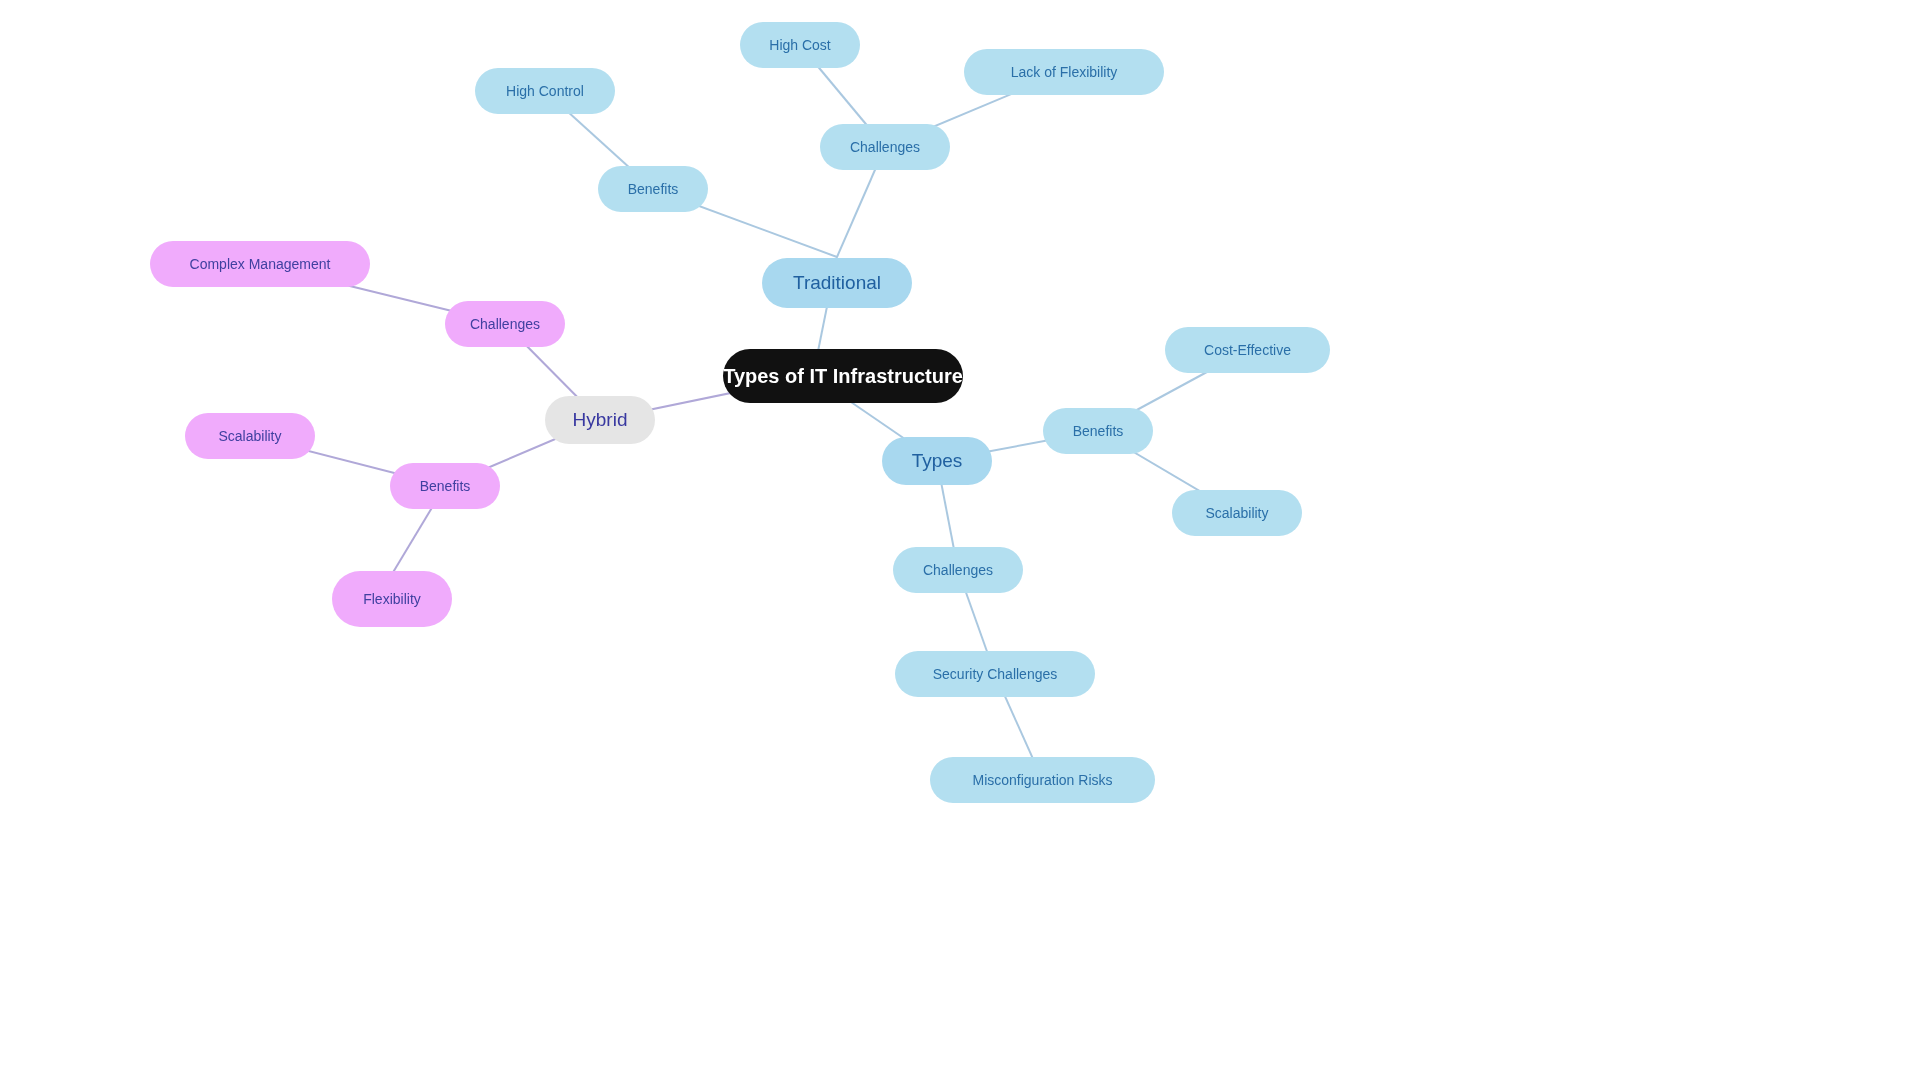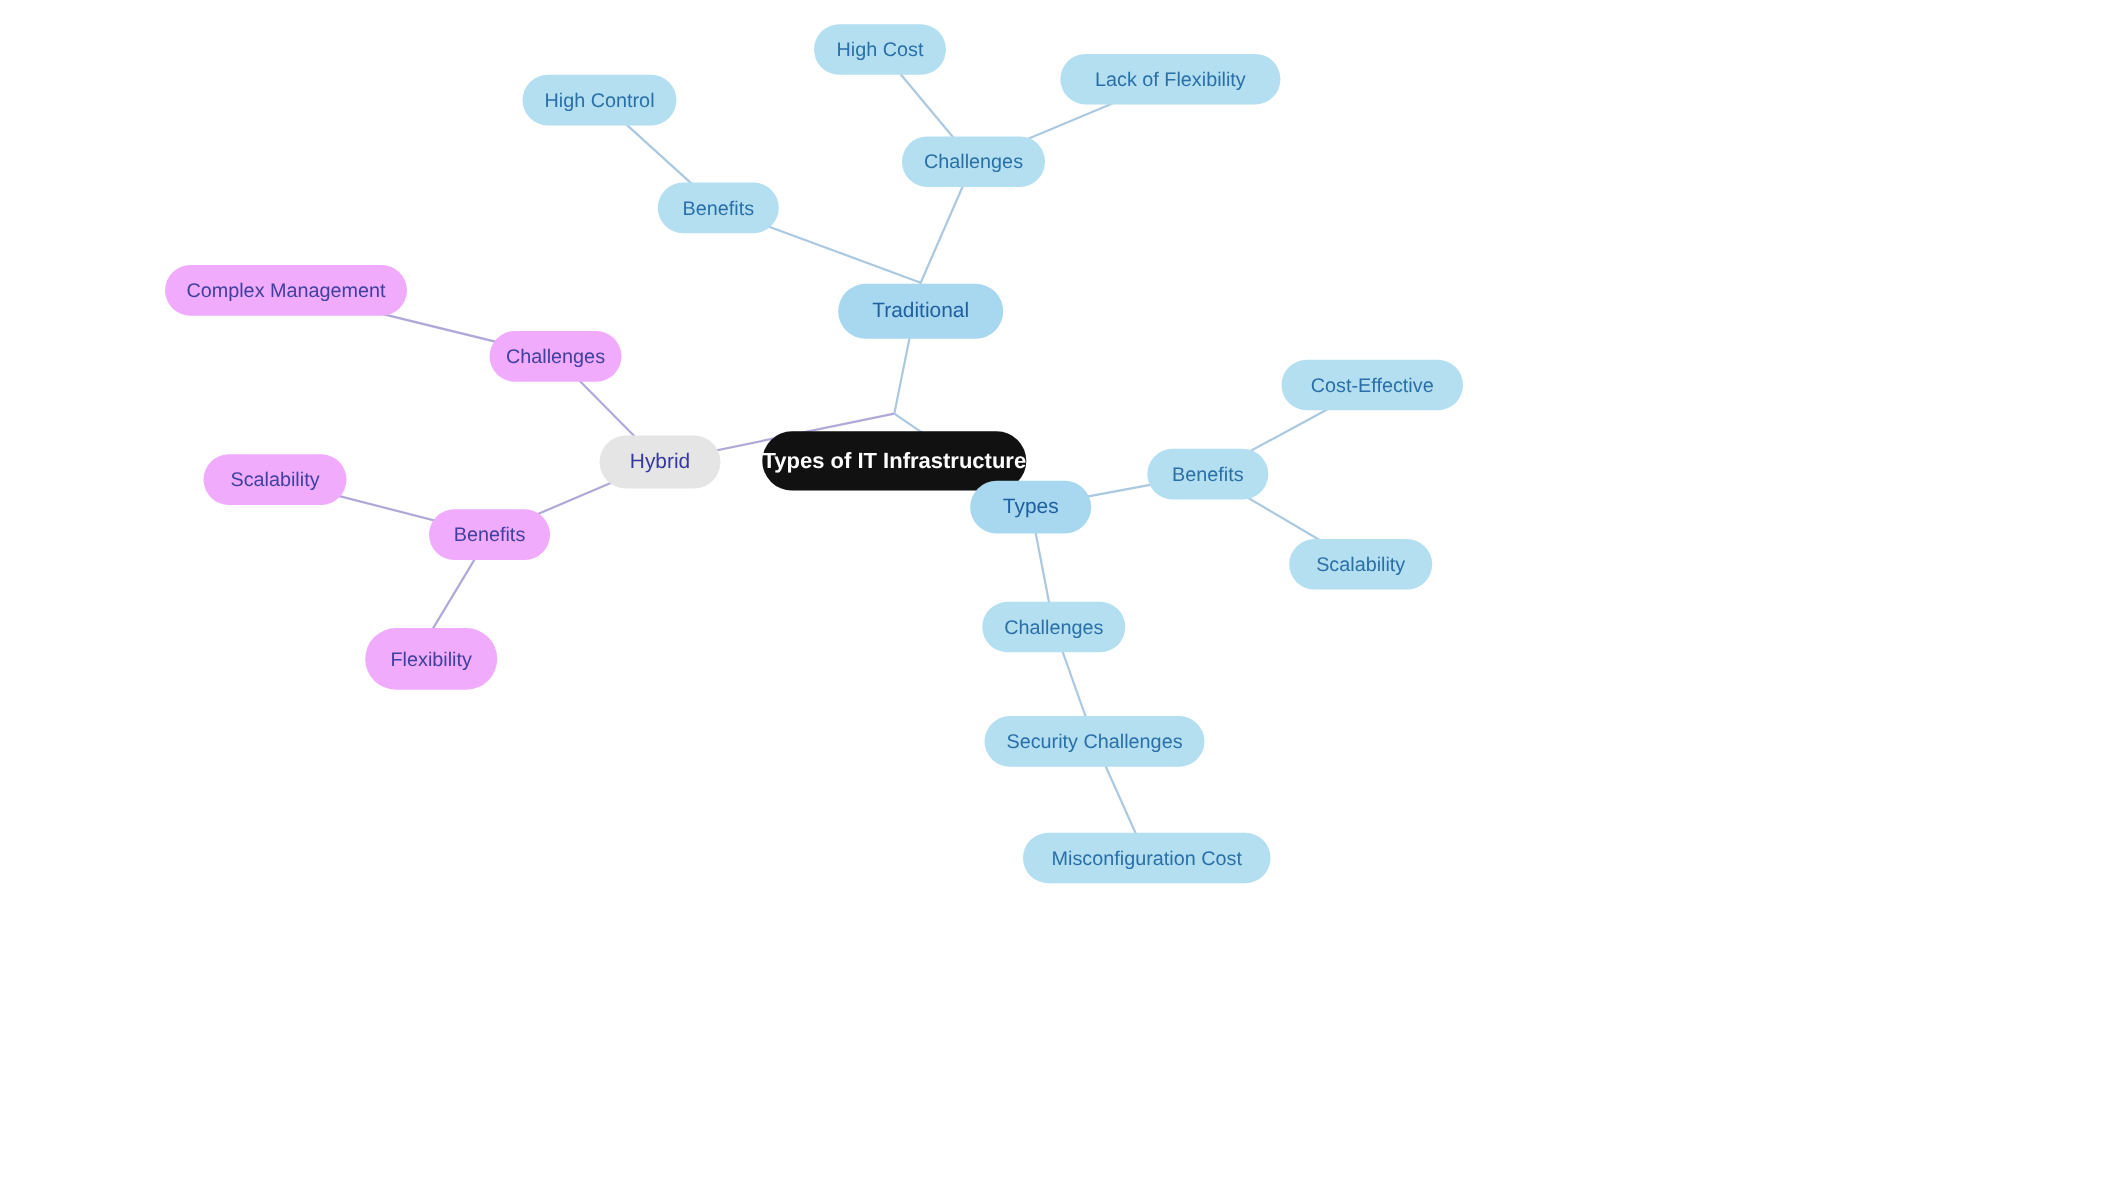--- a/index.html
+++ b/index.html
@@ -18,21 +18,21 @@
       height: 1083px;
       pointer-events: none;
     }
     .node {
       position: absolute;
       border-radius: 50px;
       display: flex;
       align-items: center;
       justify-content: center;
       text-align: center;
-      font-size: 18px;
+      font-size: 14px;
       font-weight: 500;
       cursor: pointer;
       white-space: nowrap;
     }
     .node-center {
       background: #111111;
       color: #ffffff;
       font-size: 20px;
       font-weight: 600;
       padding: 18px 36px;
@@ -79,21 +79,21 @@
     <line x1="445" y1="486" x2="250" y2="436" stroke="#b0a8d8" stroke-width="2"></line>
     <line x1="445" y1="486" x2="380" y2="594" stroke="#b0a8d8" stroke-width="2"></line>
     <line x1="937" y1="461" x2="1098" y2="431" stroke="#aac8e0" stroke-width="2"></line>
     <line x1="937" y1="461" x2="958" y2="570" stroke="#aac8e0" stroke-width="2"></line>
     <line x1="1098" y1="431" x2="1247.5" y2="350" stroke="#aac8e0" stroke-width="2"></line>
     <line x1="1098" y1="431" x2="1237" y2="513" stroke="#aac8e0" stroke-width="2"></line>
     <line x1="958" y1="570" x2="995" y2="674" stroke="#aac8e0" stroke-width="2"></line>
     <line x1="995" y1="674" x2="1042.5" y2="780" stroke="#aac8e0" stroke-width="2"></line>
   </svg>
 
-<div class="node node-center" id="n-center" style="left:693px;top:349px;width:240px;height:54px;margin-top:43px;">
+<div class="node node-center" id="n-center" style="left:723px;top:349px;width:240px;height:54px;">
   <span>Types of IT Infrastructure</span>
 </div>
 
 <div class="node node-blue-mid" id="n-traditional" style="left:762px;top:232px;width:150px;height:50px;margin-top:26px;">
   <span>Traditional</span>
 </div>
 <div class="node node-blue" id="n-trad-benefits" style="left:598px;top:166px;width:110px;height:46px;">
   <span>Benefits</span>
 </div>
 <div class="node node-blue" id="n-trad-challenges" style="left:820px;top:124px;width:130px;height:46px;">
@@ -140,14 +140,14 @@
 <div class="node node-blue" id="n-cost-effective" style="left:1165px;top:327px;width:165px;height:46px;justify-content:center;">
   <span>Cost-Effective</span>
 </div>
 <div class="node node-blue" id="n-scalability-o" style="left:1172px;top:490px;width:130px;height:46px;">
   <span>Scalability</span>
 </div>
 <div class="node node-blue" id="n-security-challenges" style="left:895px;top:651px;width:200px;height:46px;">
   <span>Security Challenges</span>
 </div>
 <div class="node node-blue" id="n-misconfig" style="left:930px;top:757px;width:225px;height:46px;">
-  <span>Misconfiguration Cost</span>
+  <span>Misconfiguration Risks</span>
 </div>
 
 </body></html>

